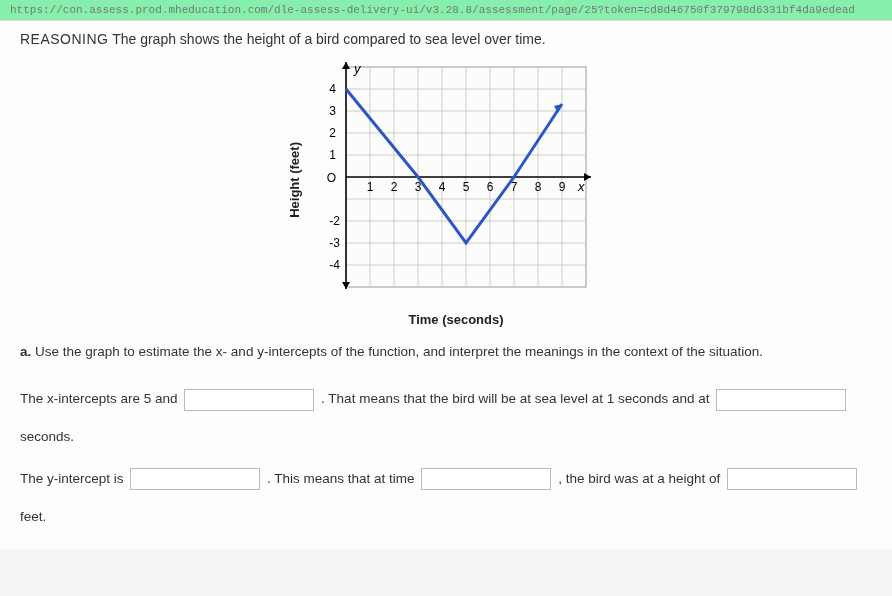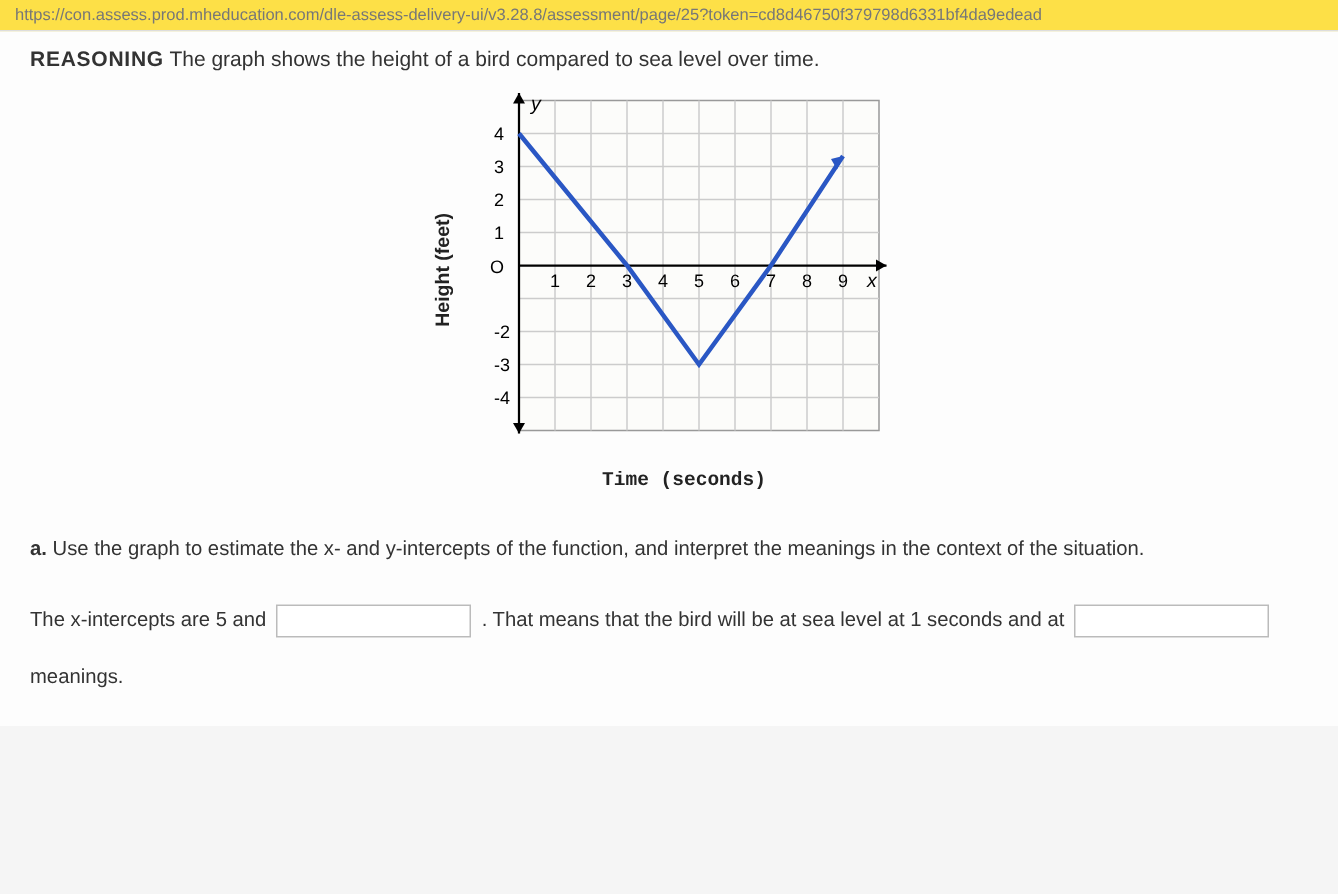--- a/index.html
+++ b/index.html
@@ -9,34 +9,34 @@
     background: #f5f5f5;
     width: 892px;
     height: 596px;
     overflow: hidden;
     box-sizing: border-box;
   }
   .url-bar {
     font-size: 11px;
     color: #777;
     padding: 4px 10px;
-    background: #fde047;
+    background: #86efac;
     border-bottom: 1px solid #ddd;
-    font-family: Liberation Sans, sans-serif;
+    font-family: Liberation Mono, monospace;
   }
   .content {
     padding: 10px 20px;
     background: #fdfdfd;
   }
   .prompt-line {
     font-size: 14px;
     color: #333;
     margin-bottom: 10px;
   }
-  .prompt-line b { font-weight: bold; letter-spacing: 0.5px; }
+  .prompt-line b { font-weight: normal; letter-spacing: 0.5px; }
   .chart-wrap {
     display: flex;
     justify-content: center;
     margin: 5px 0 8px 0;
   }
   .chart-box {
     display: flex;
     flex-direction: column;
     align-items: center;
   }
@@ -51,26 +51,25 @@
     font-weight: bold;
     color: #222;
     margin-right: 4px;
   }
   .xlabel {
     font-size: 13px;
     font-weight: bold;
     color: #222;
     margin-top: 10px;
     margin-left: 20px;
-    font-family: Liberation Mono, monospace;
   }
   .part-a {
     font-size: 13.5px;
     color: #333;
-    margin: 29px 0 18px 0;
+    margin: 15px 0 18px 0;
     line-height: 1.5;
   }
   .fill-line {
     font-size: 13.5px;
     color: #333;
     line-height: 2.8;
     margin-bottom: 4px;
   }
   .blank {
     display: inline-block;
@@ -170,17 +169,26 @@
 
   <div class="part-a">
     <b>a.</b><span> Use the graph to estimate the x- and y-intercepts of the function, and interpret the meanings in the context of the situation.</span>
   </div>
 
   <div class="fill-line">
     <span>The x-intercepts are 5 and </span>
     <input class="blank" type="text" style="">
     <span>. That means that the bird will be at sea level at 1 seconds and at </span>
     <input class="blank" type="text" style="">
-    <span> meanings.</span>
+    <span> seconds.</span>
   </div>
 
+  <div class="fill-line">
+    <span>The y-intercept is </span>
+    <input class="blank" type="text" style="">
+    <span>. This means that at time </span>
+    <input class="blank" type="text" style="">
+    <span>, the bird was at a height of </span>
+    <input class="blank" type="text" style="">
+    <span> feet.</span>
+  </div>
 
 </div>
 
 </body></html>

